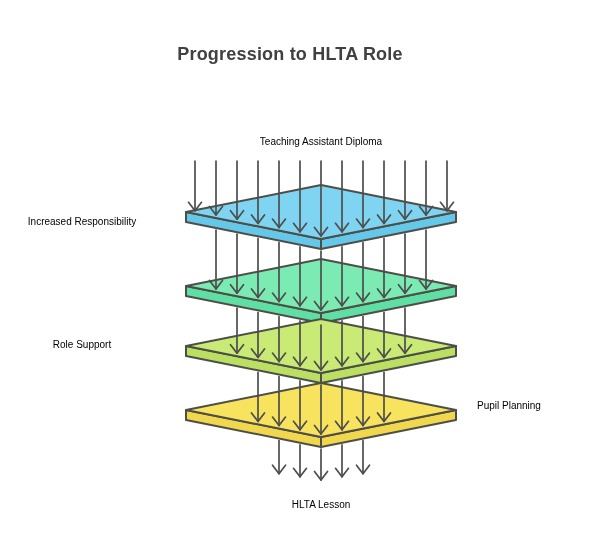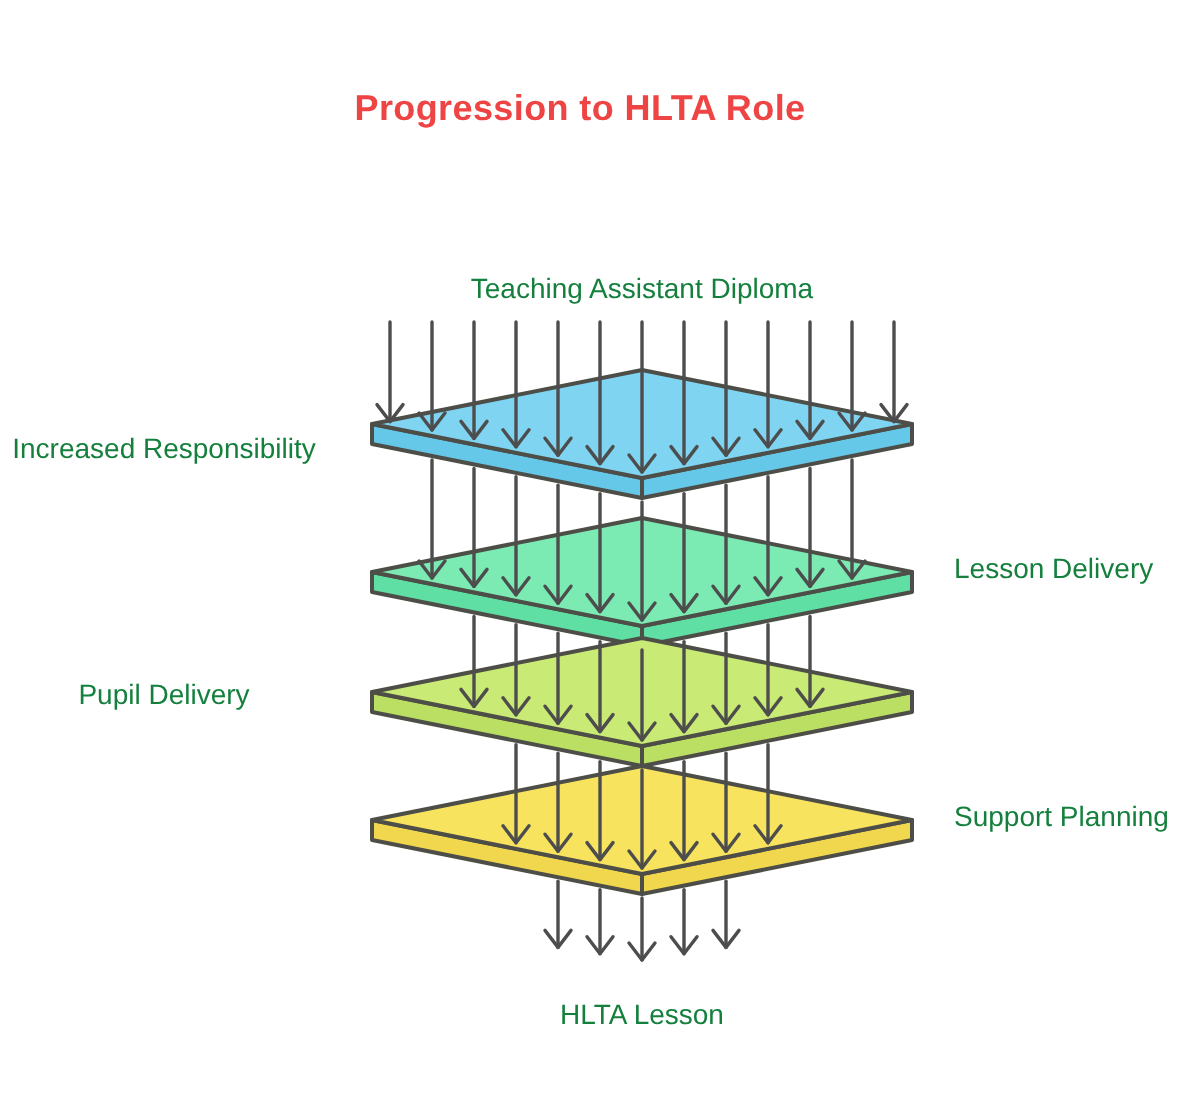--- a/index.html
+++ b/index.html
@@ -8,27 +8,27 @@
     width:600px;height:559px;
     background:#ffffff;
     font-family:"Liberation Sans", sans-serif;
     overflow:hidden;
   }
   .title{
     position:absolute;
     left:0;top:44px;width:580px;
     text-align:center;
     font-size:18px;font-weight:bold;
-    color:#ef4444;
+    color:#404040;
     letter-spacing:.2px;
   }
   .flow-label{
     position:absolute;
-    font-size:14px;
-    color:#15803d;
+    font-size:10px;
+    color:#000000;
   }
   .centered{
     left:171px;width:300px;text-align:center;
   }
   .left-side{
     left:0;width:164px;text-align:center;
   }
   .right-side{
     left:477px;width:120px;text-align:left;
   }
@@ -143,21 +143,20 @@
       <line x1="363" y1="440.6" x2="363" y2="473.7" stroke="#4d4d4d" stroke-width="1.7" stroke-linecap="round"></line>
       <path d="M 356.5 465.2 L 363 473.7 L 369.5 465.2" fill="none" stroke="#4d4d4d" stroke-width="1.7" stroke-linecap="round" stroke-linejoin="round"></path>
     </svg>
 
   <div class="title">Progression to HLTA Role</div>
 
   <div class="flow-label centered" style="top:136px;">Teaching Assistant Diploma</div>
 
   <div class="flow-label left-side" style="top:216px;">Increased Responsibility</div>
 
-  <div class="flow-label right-side" style="top:276px;">Lesson Delivery</div>
 
-  <div class="flow-label left-side" style="top:339px;">Pupil Delivery</div>
+  <div class="flow-label left-side" style="top:339px;">Role Support</div>
 
-  <div class="flow-label right-side" style="top:400px;">Support Planning</div>
+  <div class="flow-label right-side" style="top:400px;">Pupil Planning</div>
 
   <div class="flow-label centered" style="top:499px;">HLTA Lesson</div>
 
 </div>
 
 </body></html>

